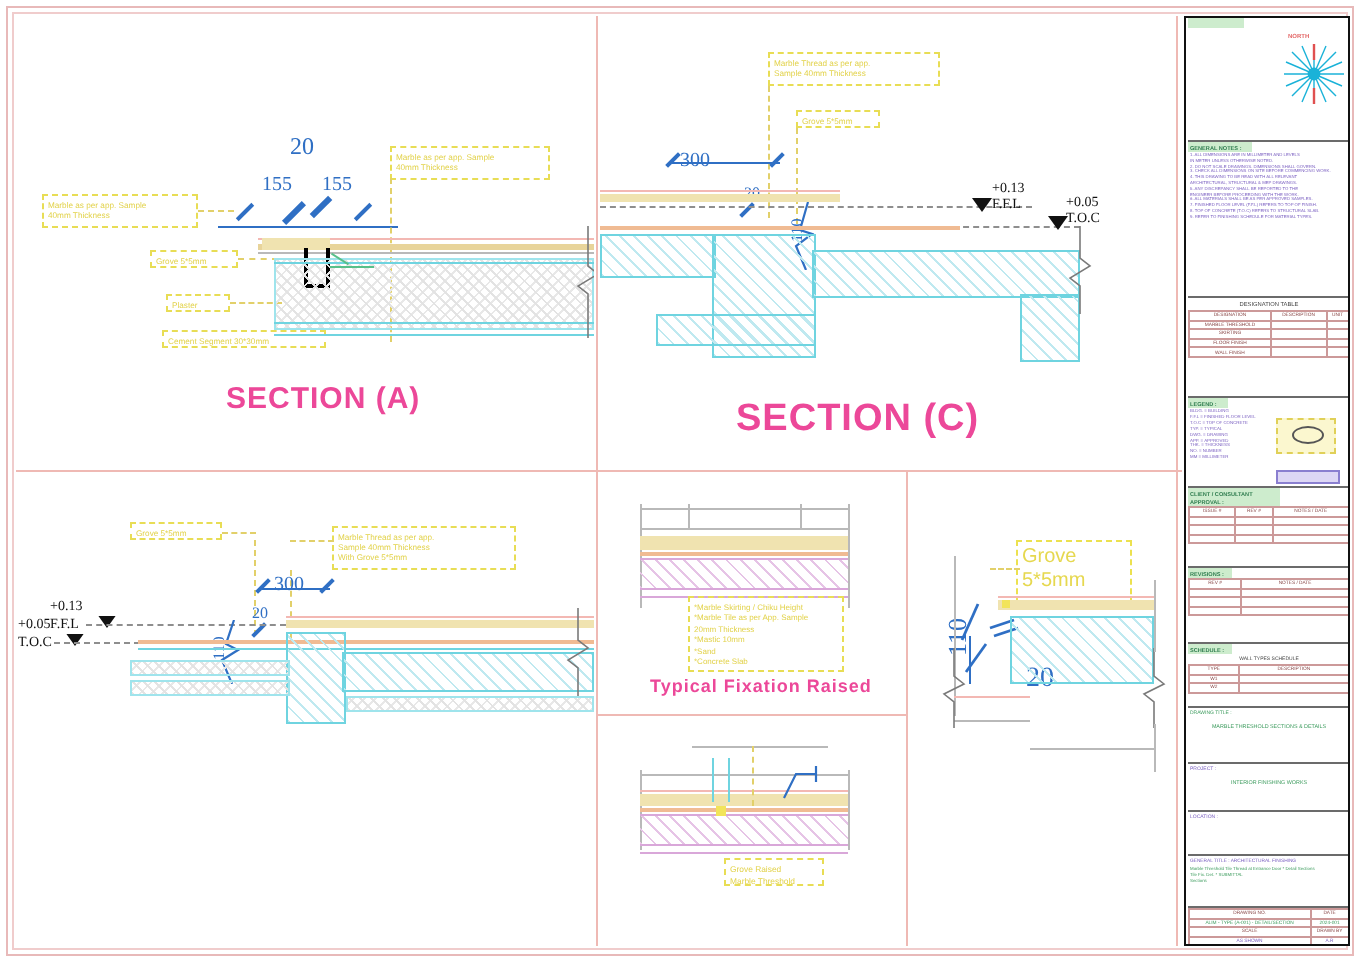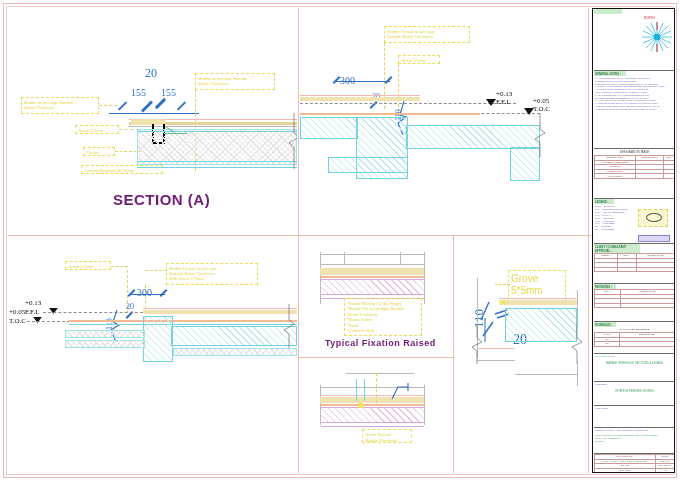--- a/index.html
+++ b/index.html
@@ -10,21 +10,21 @@
   .frame-outer{position:absolute;left:3px;top:3px;width:674px;height:475px;border:1px solid #e8b9b9;box-sizing:border-box;}
   .frame-inner{position:absolute;left:6px;top:6px;width:668px;height:469px;border:1px solid #f0cccc;box-sizing:border-box;}
 
   
   .div-h{position:absolute;background:#efb9b4;height:1px;}
   .div-v{position:absolute;background:#efb9b4;width:1px;}
 
   
   .panel{position:absolute;overflow:hidden;}
 
-  .sect-title{position:absolute;font-weight:bold;color:#701a75;letter-spacing:.5px;white-space:nowrap;}
+  .sect-title{position:absolute;font-weight:bold;color:#ec4899;letter-spacing:.5px;white-space:nowrap;}
 
   
   .ln{position:absolute;}
   .hline{height:1px;}
   .vline{width:1px;}
   .cyan{background:#6fd4e0;}
   .pink{background:#f3b8b3;}
   .tan{background:#e8d49a;}
   .grey{background:#b9b9b9;}
   .blk{background:#000;}
@@ -193,20 +193,21 @@
     <div class="hatch-cyan" style="left:0px;top:108px;width:58px;height:22px;"></div>
     <div class="hatch-cyan" style="left:56px;top:108px;width:52px;height:62px;"></div>
     <div class="hatch-cyan" style="left:106px;top:116px;width:134px;height:24px;"></div>
     <div class="hatch-cyan" style="left:210px;top:138px;width:30px;height:34px;"></div>
     <div class="hatch-cyan" style="left:28px;top:148px;width:80px;height:16px;"></div>
 
     <svg class="break" width="16" height="44" viewBox="0 0 16 44" style="left:232px;top:104px;">
       <path d="M8 0 L8 16 L13 20 L3 26 L8 30 L8 44" fill="none" stroke="#7a7a7a" stroke-width="0.8"></path>
     </svg>
 
+    <div class="sect-title" style="left:68px;top:190px;font-size:19px;">SECTION (C)</div>
   </div>
 
   <div class="panel" style="left:9px;top:238px;width:288px;height:234px;">
 
     <div class="note" style="left:56px;top:23px;width:46px;height:9px;">Grove 5*5mm</div>
     <div class="note" style="left:157px;top:25px;width:92px;height:22px;">Marble Thread as per app.
 Sample 40mm Thickness
 With Grove 5*5mm</div>
 
     <div class="ln vline" style="left:118px;top:32px;height:48px;border-left:1px dashed #e2d06a;background:none;"></div>

